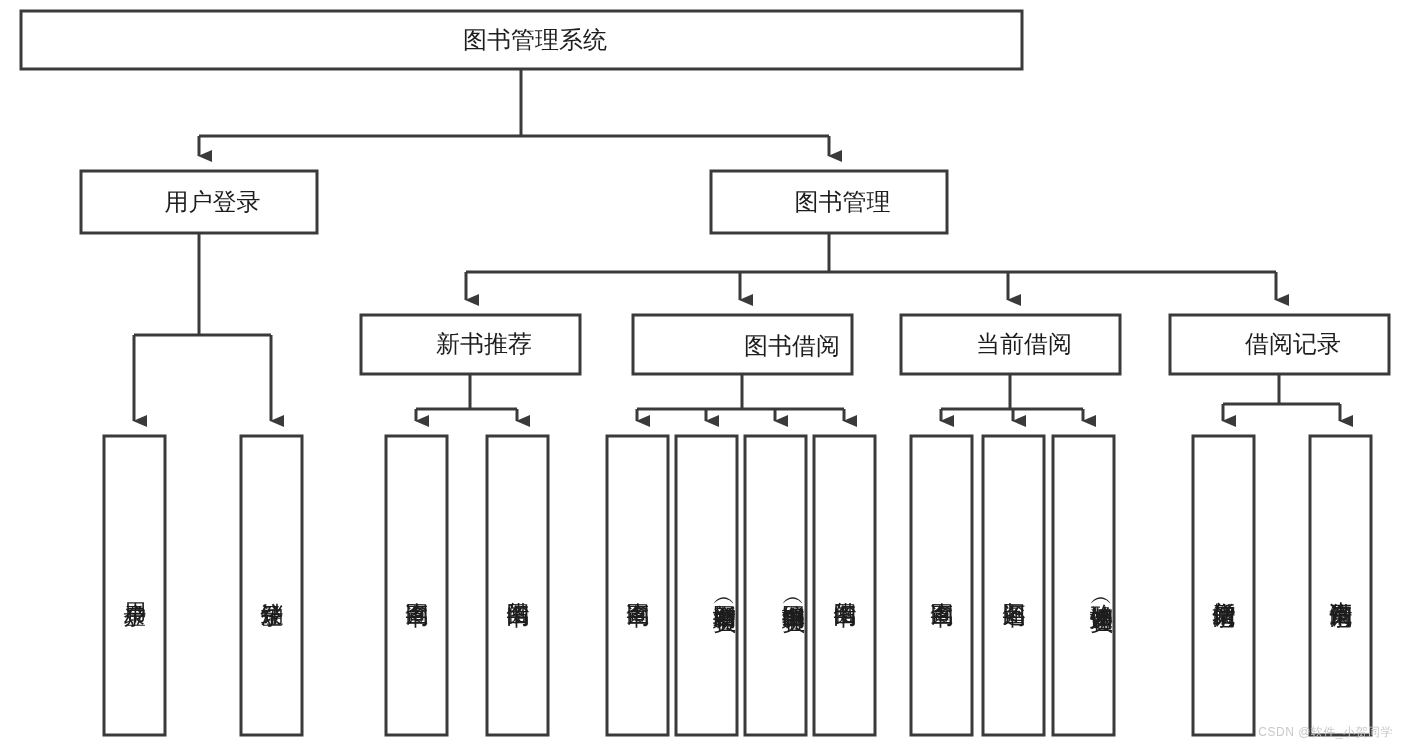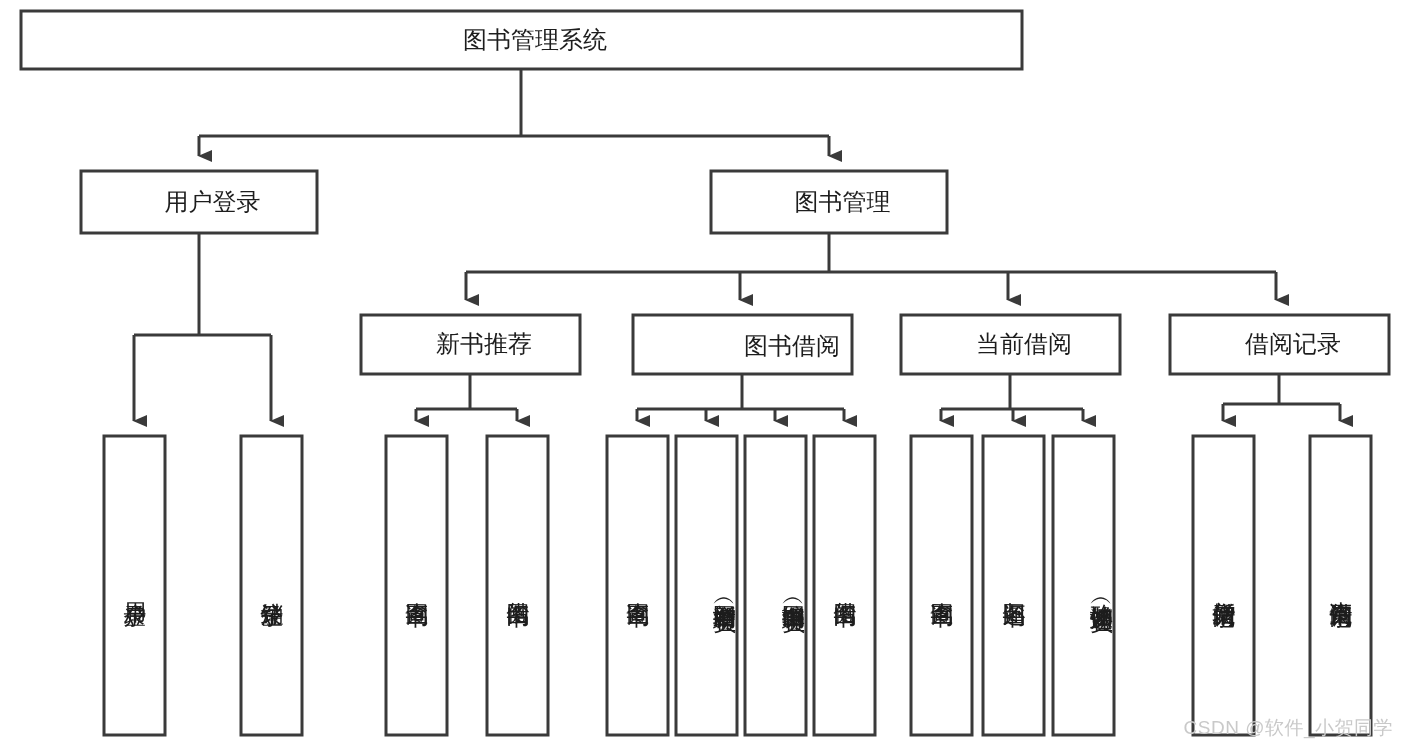--- a/index.html
+++ b/index.html
@@ -62,21 +62,21 @@
     writing-mode: vertical-rl;
     text-orientation: upright;
     font-size: 23px;
     letter-spacing: 1px;
     white-space: nowrap;
   }
   .watermark {
     position: absolute;
     right: 12px;
     bottom: 6px;
-    font-size: 19px;
+    font-size: 12px;
     color: #c9c9c9;
     font-family: "Liberation Sans", "DejaVu Sans", sans-serif;
     white-space: nowrap;
     letter-spacing: 0.5px;
   }
 </style>
 </head>
 <body>
 
 <div id="diagram-root">

